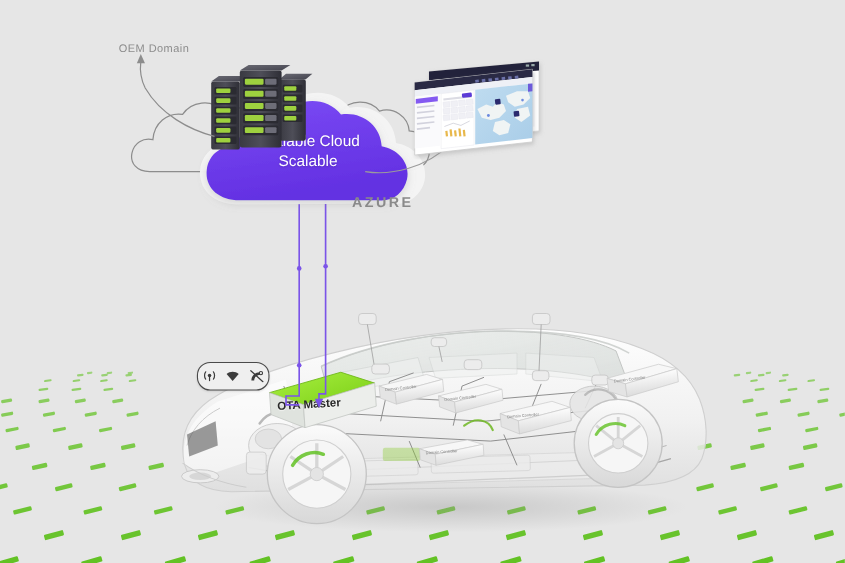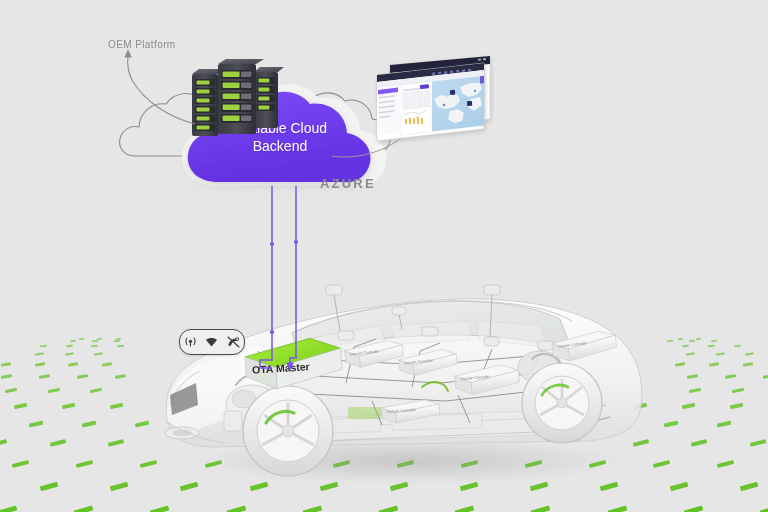--- a/index.html
+++ b/index.html
@@ -407,21 +407,21 @@
              C99,54 120,38 143,42 C158,26 186,26 200,44 C222,40 241,55 242,76
              C260,79 271,94 268,110 C265,124 252,133 238,131 Z" fill="#f4f4f4" opacity="0.98"></path>
 
     <path d="M100,128 C80,128 68,116 70,100 C72,86 84,77 97,80
              C101,59 120,45 140,49 C154,34 179,34 192,50 C211,47 228,60 229,79
              C245,82 255,95 252,109 C249,122 238,130 225,128 Z" fill="url(#purpleCloud)" filter="url(#softShadow)"></path>
   </svg>
 
   <div class="cloud-text">
     <div>Scalable Cloud</div>
-    <div>Backend</div>
+    <div>Scalable</div>
   </div>
 
   <svg class="racks" viewBox="0 0 100 100">
     <defs>
       <linearGradient id="rackBody" x1="0" y1="0" x2="1" y2="0">
         <stop offset="0" stop-color="#3a3a42"></stop>
         <stop offset="0.5" stop-color="#4e4e58"></stop>
         <stop offset="1" stop-color="#2e2e36"></stop>
       </linearGradient>
       <linearGradient id="rackTop" x1="0" y1="0" x2="1" y2="1">
@@ -484,21 +484,21 @@
         <rect x="32.6" y="57.6" width="17" height="5.4" rx="1" fill="#9ed13f"></rect>
         <rect x="51" y="57.6" width="10.4" height="5.4" rx="1" fill="#6d6d78"></rect>
       </g>
     </g>
   </svg>
 
   <svg style="position:absolute;left:110px;top:46px;width:90px;height:80px;" viewBox="0 0 90 80">
     <path d="M85,78 C62,72 36,58 22,34 C18,26 17,18 18,10" fill="none" stroke="#8d8d8d" stroke-width="1.1"></path>
     <path d="M18,3 L14.4,11.4 L21.8,11.4 Z" fill="#8d8d8d"></path>
   </svg>
-  <div class="oem-label">OEM Platform</div>
+  <div class="oem-label">OEM Domain</div>
 
   <svg style="position:absolute;left:330px;top:118px;width:110px;height:48px;" viewBox="0 0 110 48">
     <path d="M2,38 C26,42 58,34 78,14 C84,8 88,4 92,2" fill="none" stroke="#9b9b9b" stroke-width="1"></path>
     <circle cx="93" cy="1.6" r="1.8" fill="#9b9b9b"></circle>
   </svg>
 
   <svg class="dash-win" style="left:374px;top:53px;width:122px;height:92px;" viewBox="0 0 122 92">
     <defs>
       <linearGradient id="mapSea" x1="0" y1="0" x2="1" y2="1">
         <stop offset="0" stop-color="#bfdcf0"></stop>

